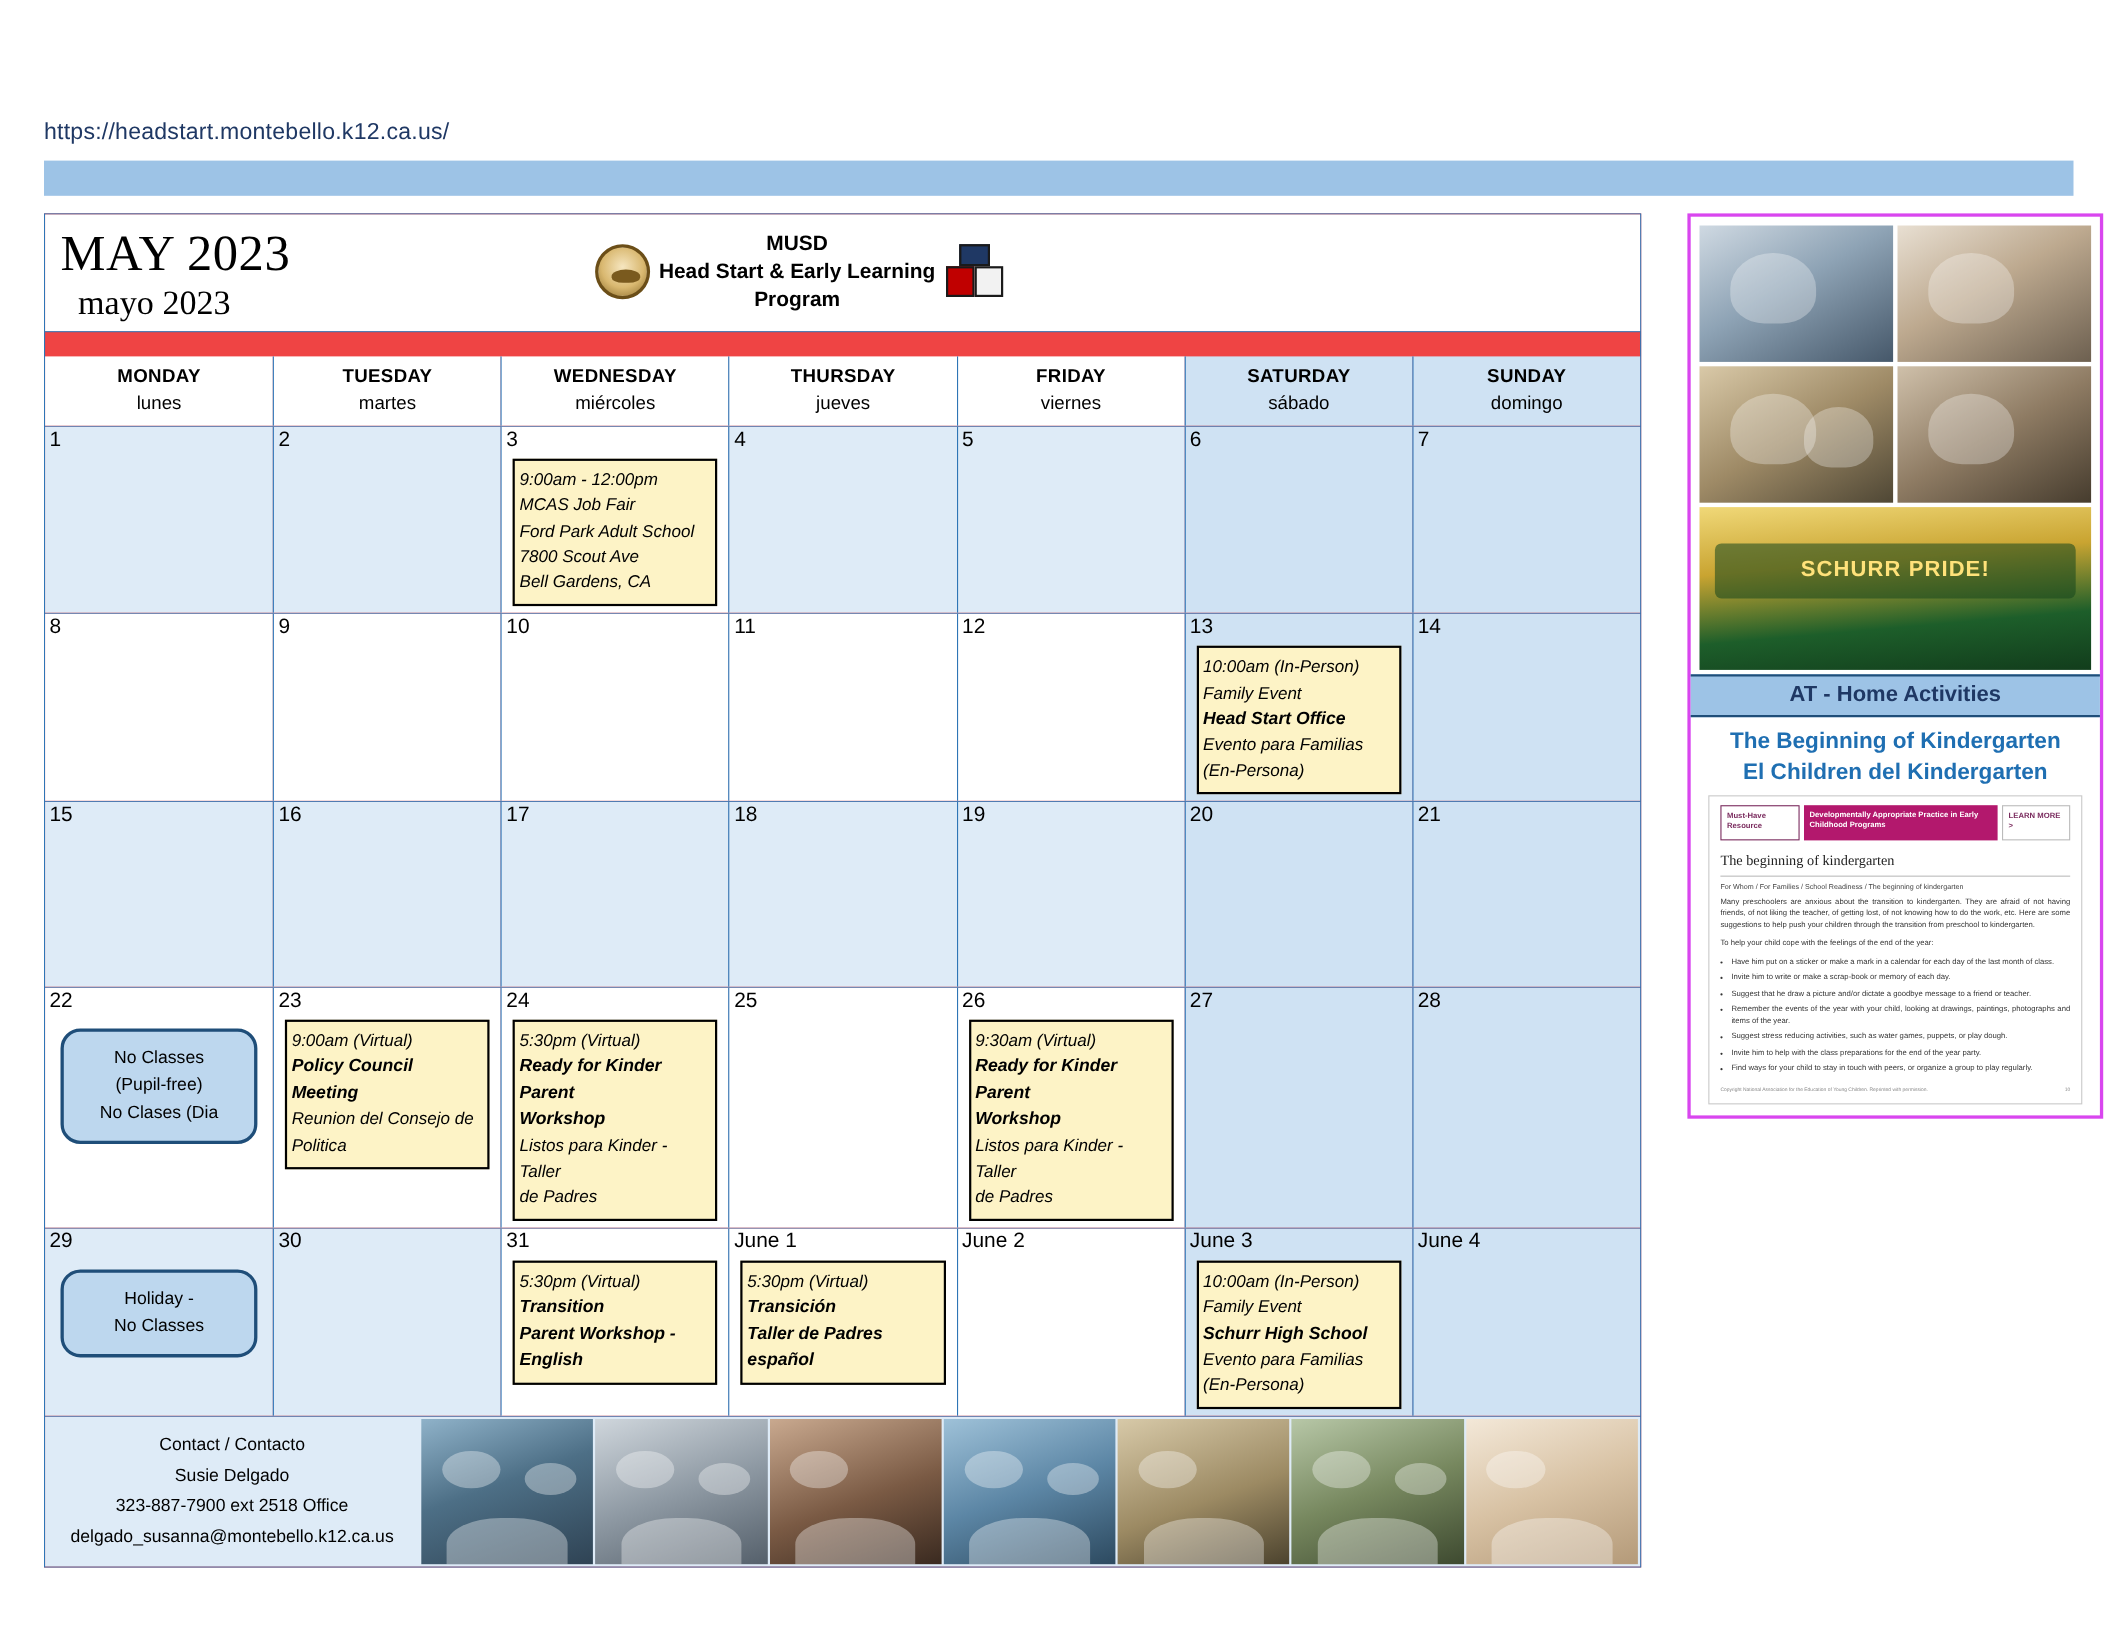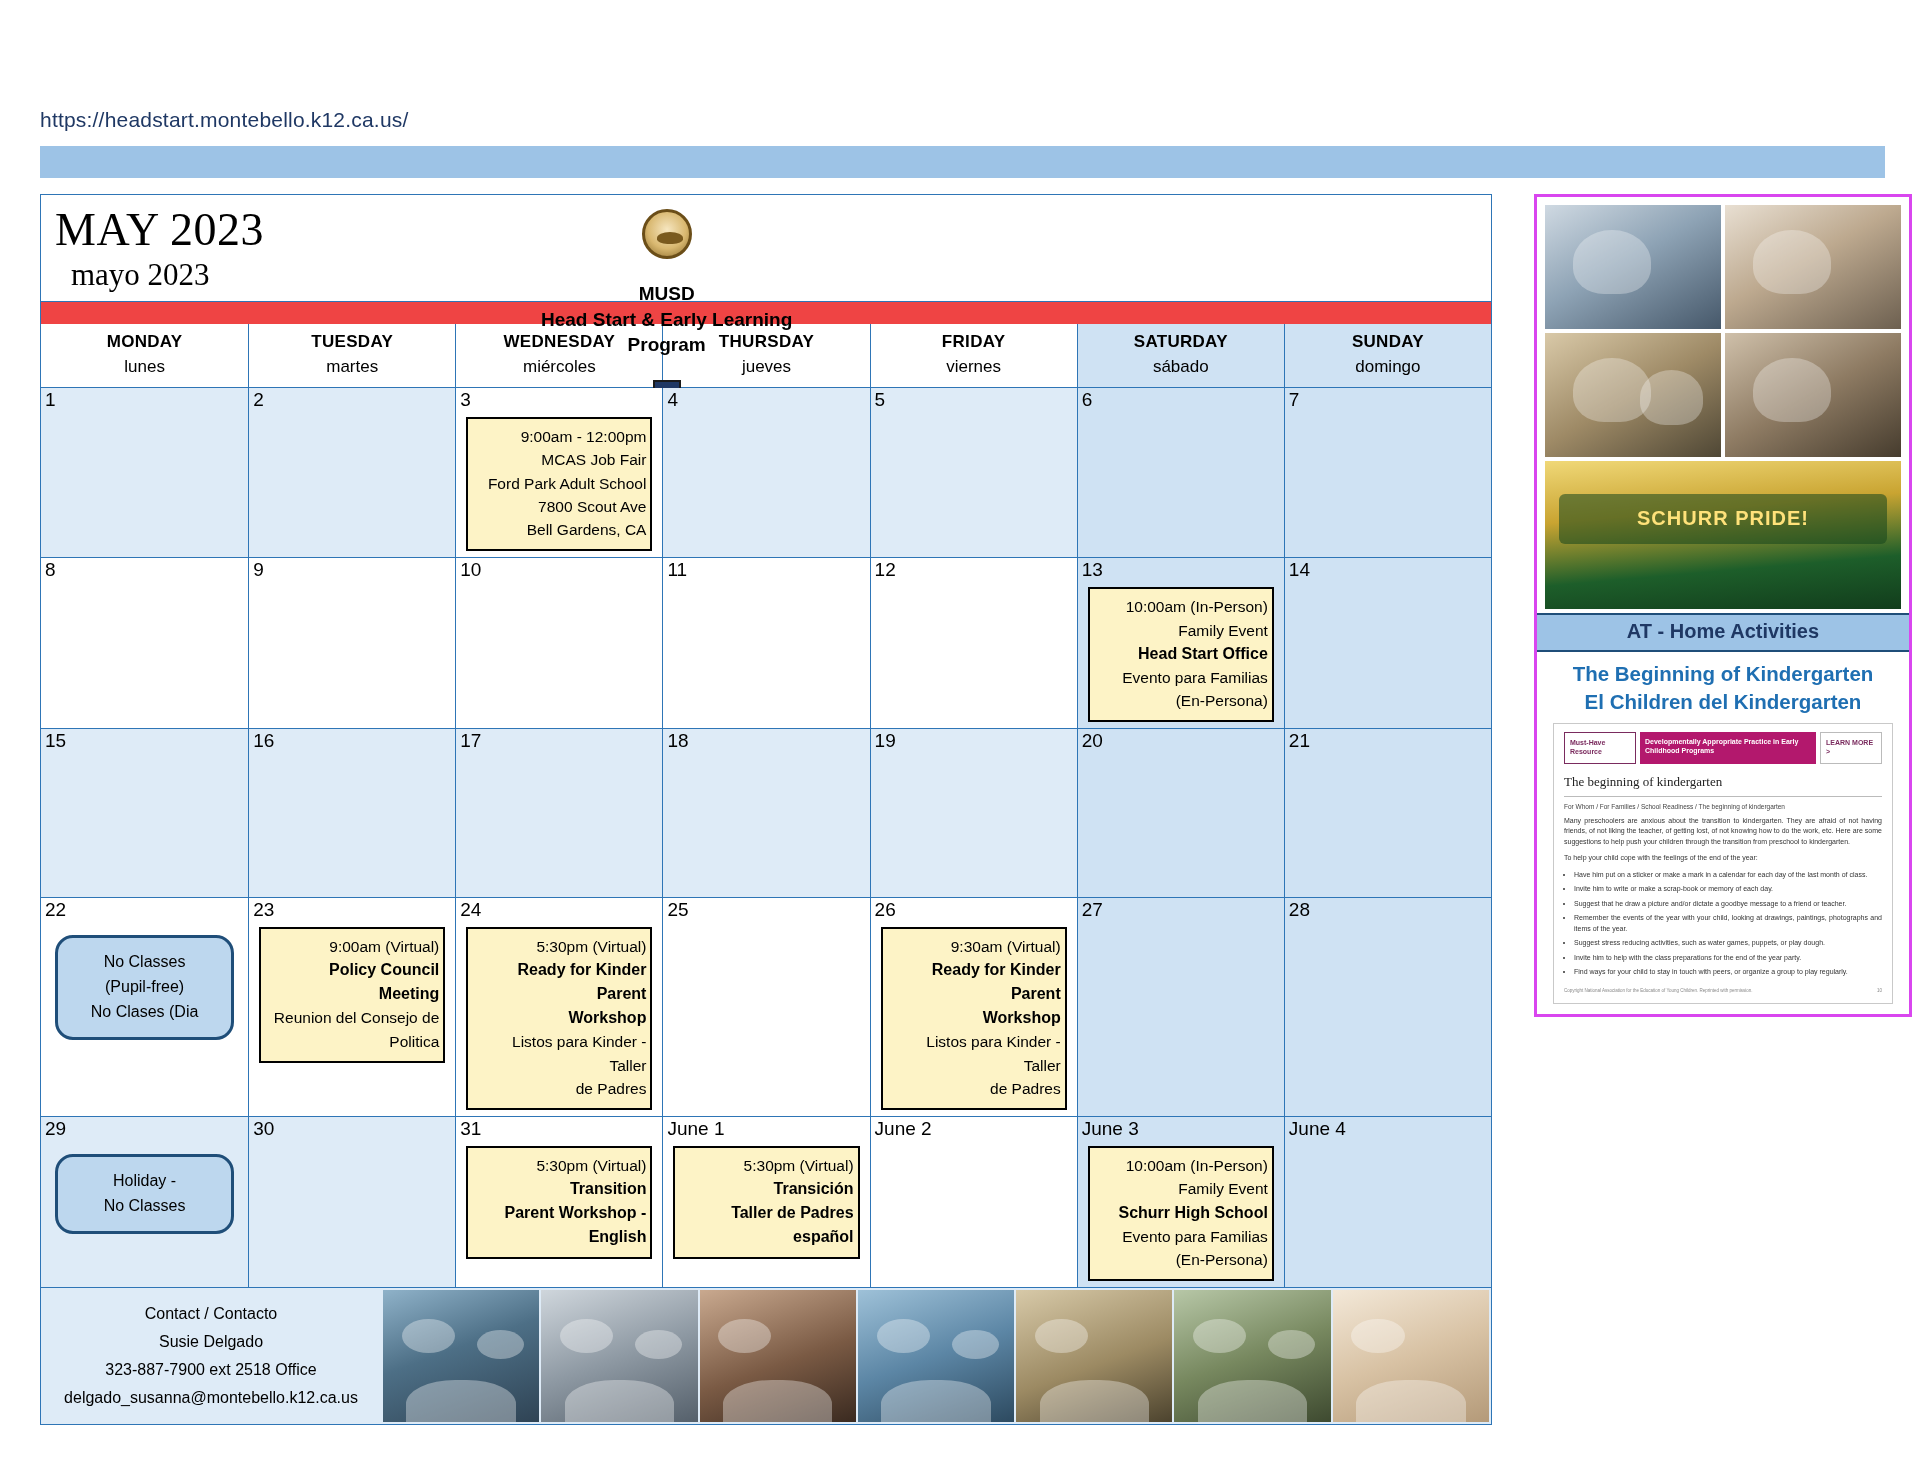--- a/index.html
+++ b/index.html
@@ -58,22 +58,21 @@
     font-family: "Liberation Serif", serif;
     color: #000;
     margin-top: 6px;
     padding-left: 16px;
   }
   .header-center {
     position: absolute;
     left: 500px; top: 14px;
     display: flex;
     align-items: center;
-    gap: 22px;
-    flex-direction: column;
+    gap: 8px;
   }
   .seal {
     width: 50px; height: 50px;
     border-radius: 50%;
     background: radial-gradient(circle at 50% 40%, #f6e6c0 0%, #d9b870 55%, #8a6a2a 100%);
     border: 3px solid #6b4e18;
     position: relative;
   }
   .seal::after {
     content: "";
@@ -139,24 +138,25 @@
   .daynum {
     font-size: 19px;
     color: #000;
     line-height: 1.1;
   }
   .evt {
     margin: 6px 6px 0;
     background: #fdf3c6;
     border: 2px solid #000;
     padding: 6px 4px 8px;
-    text-align: right;
+    text-align: left;
     font-size: 15.5px;
     line-height: 1.5;
     color: #000;
+    font-style: italic;
   }
   .evt .b { font-weight: bold; font-size: 16px; }
   .noclass {
     margin: 14px 10px 0;
     border: 3px solid #1f4e79;
     border-radius: 18px;
     background: #bdd7ee;
     text-align: center;
     font-size: 16px;
     line-height: 1.55;

